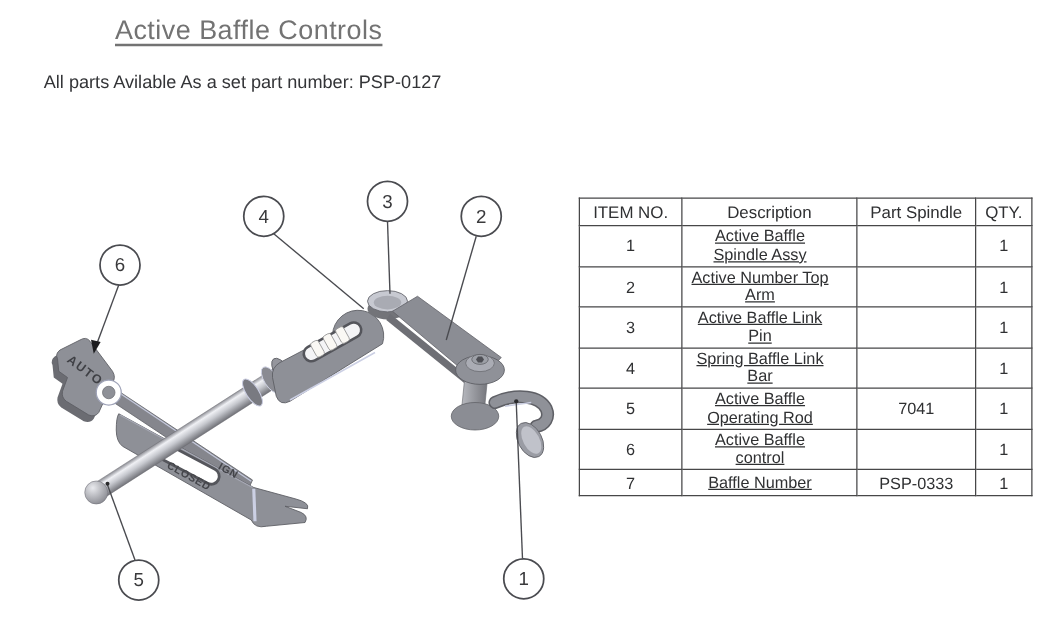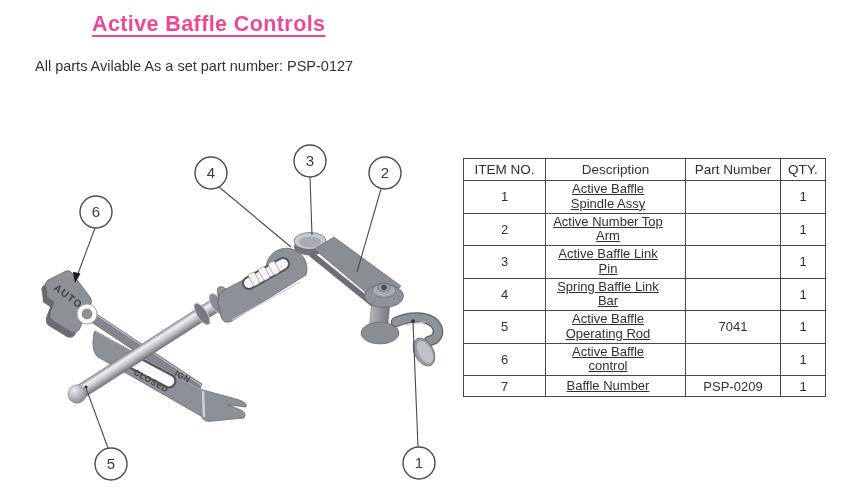--- a/index.html
+++ b/index.html
@@ -2,22 +2,22 @@
 <html><head>
 <meta charset="utf-8">
 <style>
   html,body{margin:0;padding:0;}
   body{
     width:847px;height:500px;position:relative;background:#ffffff;
     font-family:"Liberation Sans", sans-serif;color:#2e2f31;overflow:hidden;
   }
   .title{
     position:absolute;left:92px;top:12px;font-size:21.5px;letter-spacing:.4px;
-    color:#ec4899;text-decoration:underline;text-underline-offset:4px;
-    text-decoration-thickness:1.5px;white-space:nowrap;font-weight:bold;
+    color:#737373;text-decoration:underline;text-underline-offset:4px;
+    text-decoration-thickness:1.5px;white-space:nowrap;
   }
   .subtitle{
     position:absolute;left:35px;top:58px;font-size:14.5px;color:#333437;white-space:nowrap;text-align:center;
   }
   svg.diagram{position:absolute;left:0;top:0;}
   table.bom{
     position:absolute;left:463px;top:158px;border-collapse:collapse;table-layout:fixed;
     font-size:13px;color:#2f3032;
   }
   table.bom th,table.bom td{border:1.6px solid #474748;padding:0;overflow:hidden;}
@@ -171,21 +171,21 @@
   <colgroup>
     <col style="width:82px">
       <col style="width:140px">
       <col style="width:95px">
       <col style="width:45px">
   </colgroup>
   <thead>
     <tr>
       <th>ITEM NO.</th>
       <th>Description</th>
-      <th>Part Number</th>
+      <th>Part Spindle</th>
       <th>QTY.</th>
     </tr>
   </thead>
   <tbody>
     <tr class="row">
       <td>1</td>
       <td class="desc">
           <div class="desc-inner">Active Baffle Spindle Assy</div>
         </td>
       <td></td>
@@ -229,17 +229,17 @@
           <div class="desc-inner">Active Baffle control</div>
         </td>
       <td></td>
       <td>1</td>
     </tr>
     <tr class="row-last">
       <td>7</td>
       <td class="desc">
           <div class="desc-inner">Baffle Number</div>
         </td>
-      <td>PSP-0209</td>
+      <td>PSP-0333</td>
       <td>1</td>
     </tr>
   </tbody>
 </table>
 
 </body></html>

